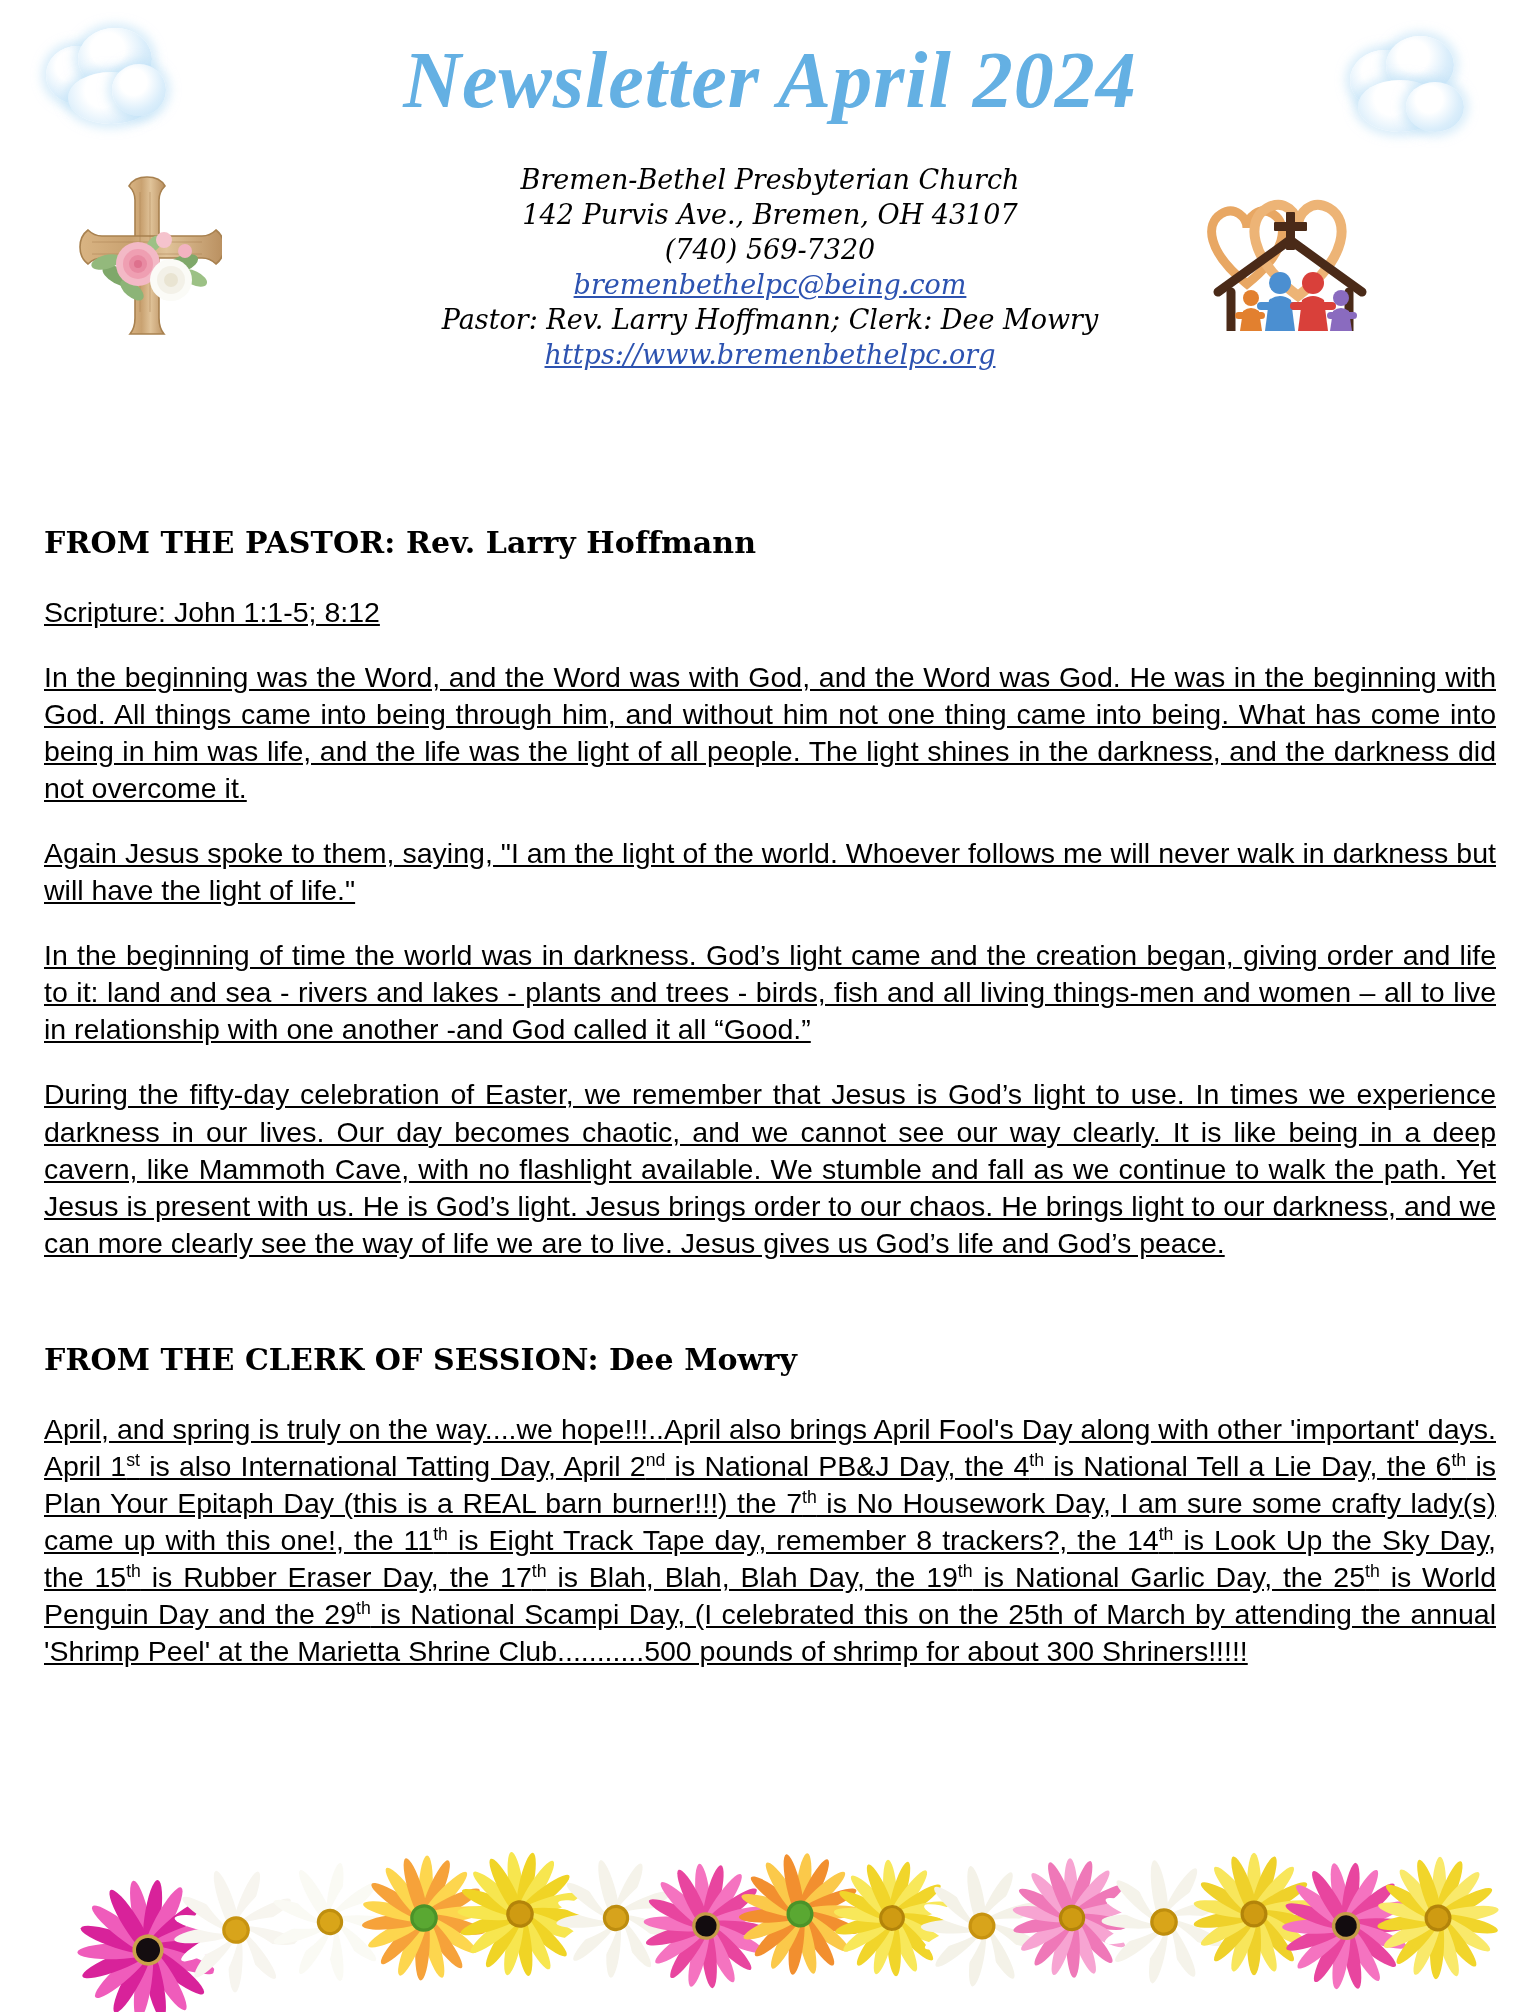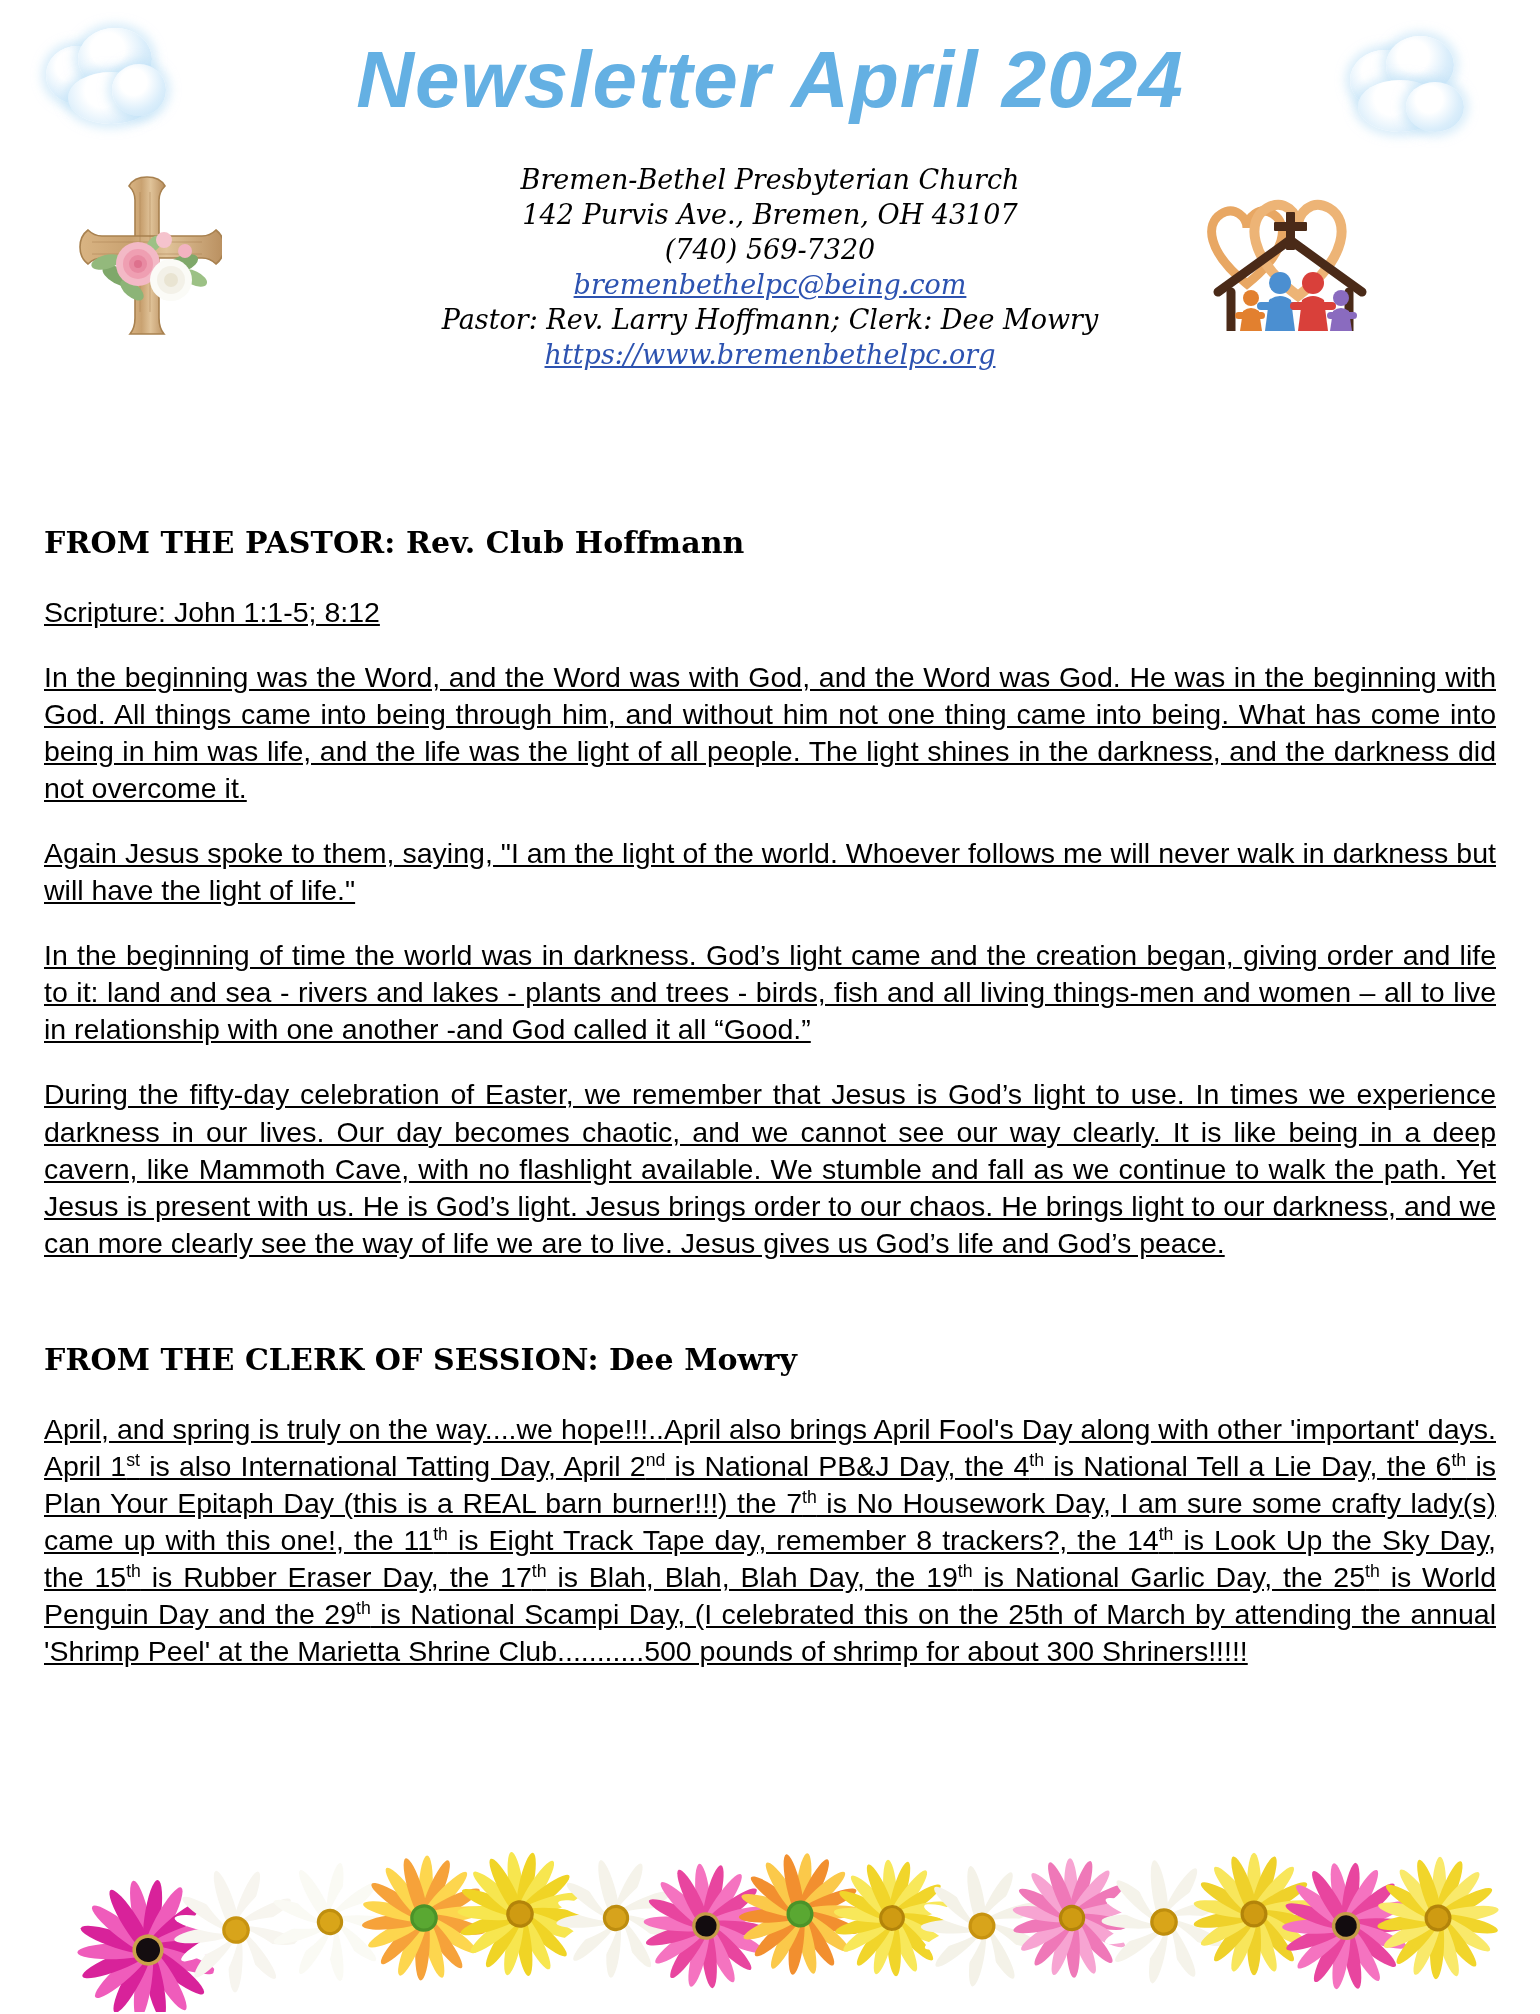--- a/index.html
+++ b/index.html
@@ -27,21 +27,21 @@
   .masthead {
     position: relative;
     height: 160px;
   }
   .title {
     position: absolute;
     left: 0;
     right: 0;
     top: 38px;
     text-align: center;
-    font-family: Liberation Sans, sans-serif;
+    font-family: Liberation Serif, serif;
     font-style: italic;
     font-weight: 700;
     font-size: 80px;
     letter-spacing: 1px;
     color: #64b0e3;
     line-height: 1.05;
   }
 
   
   .cloud {
@@ -272,21 +272,21 @@
       <div class="row">142 Purvis Ave., Bremen, OH 43107</div>
       <div class="row">(740) 569-7320</div>
       <div class="row"><a class="link" href="#">bremenbethelpc@being.com</a></div>
       <div class="row">Pastor: Rev. Larry Hoffmann; Clerk: Dee Mowry</div>
       <div class="row"><a class="link" href="#">https://www.bremenbethelpc.org</a></div>
     </div>
   </div>
 
   <div class="content">
 
-    <h2 class="section-heading">FROM THE PASTOR: Rev. Club Hoffmann</h2>
+    <h2 class="section-heading">FROM THE PASTOR: Rev. Larry Hoffmann</h2>
 
     <p class="body-text scripture">Scripture: John 1:1-5; 8:12</p>
 
     <p class="body-text justify">In the beginning was the Word, and the Word was with God, and the Word was God. He was in the beginning with God. All things came into being through him, and without him not one thing came into being. What has come into being in him was life, and the life was the light of all people. The light shines in the darkness, and the darkness did not overcome it.</p>
     <p class="body-text justify">Again Jesus spoke to them, saying, "I am the light of the world. Whoever follows me will never walk in darkness but will have the light of life."</p>
     <p class="body-text justify">In the beginning of time the world was in darkness. God’s light came and the creation began, giving order and life to it: land and sea - rivers and lakes - plants and trees - birds, fish and all living things-men and women – all to live in relationship with one another -and God called it all “Good.”</p>
     <p class="body-text justify">During the fifty-day celebration of Easter, we remember that Jesus is God’s light to use. In times we experience darkness in our lives. Our day becomes chaotic, and we cannot see our way clearly. It is like being in a deep cavern, like Mammoth Cave, with no flashlight available. We stumble and fall as we continue to walk the path. Yet Jesus is present with us. He is God’s light. Jesus brings order to our chaos. He brings light to our darkness, and we can more clearly see the way of life we are to live. Jesus gives us God’s life and God’s peace.</p>
 
     <div class="gap-before-clerk"></div>
 

